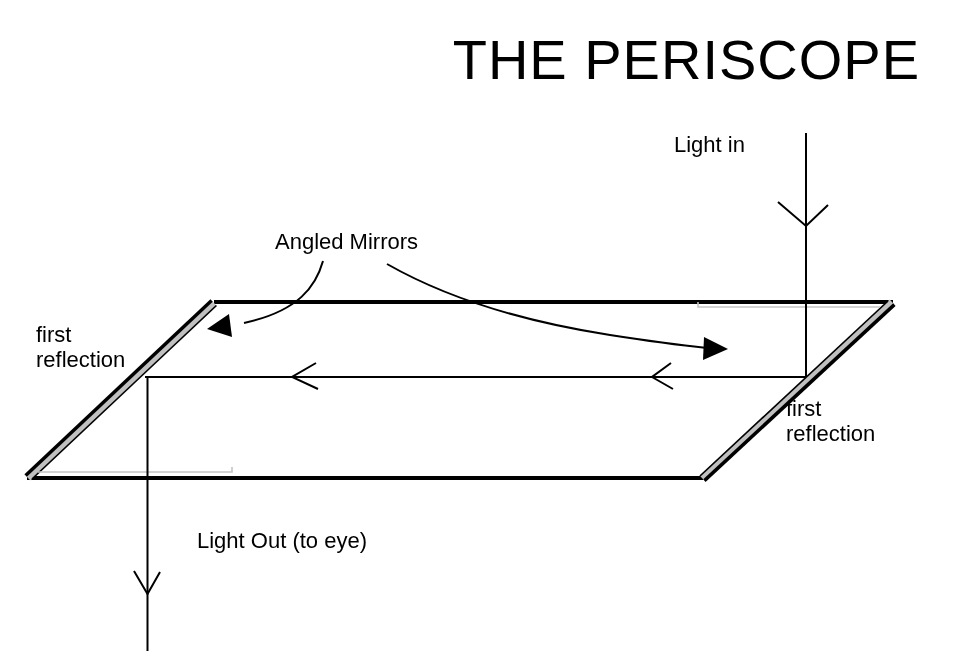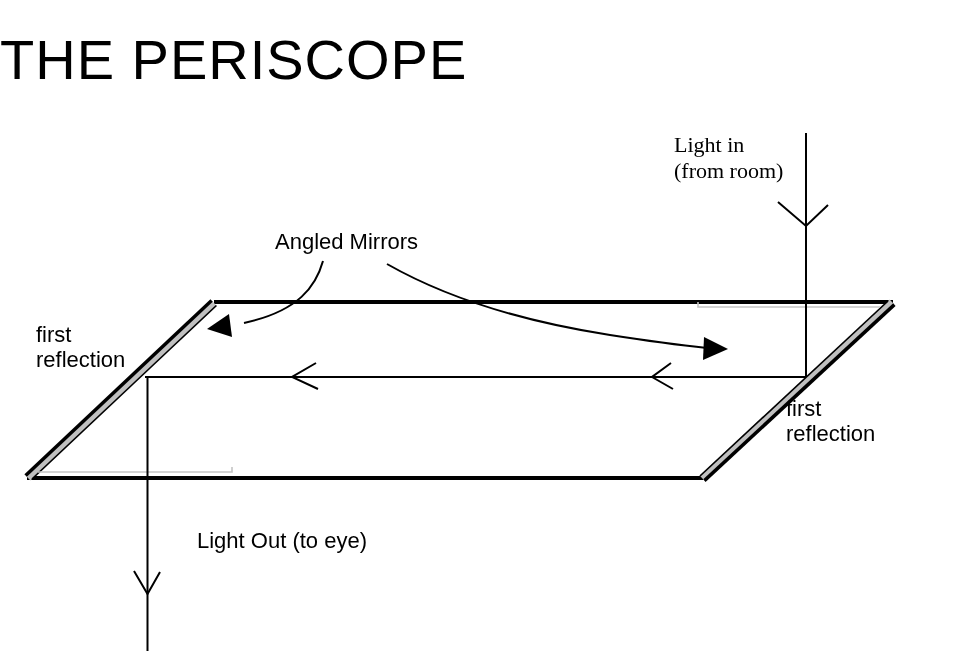--- a/index.html
+++ b/index.html
@@ -11,34 +11,34 @@
     overflow: hidden;
     font-family: "Liberation Sans", sans-serif;
     color: #000000;
   }
   svg.diagram { position: absolute; left: 0; top: 0; }
   .title {
     position: absolute;
     top: 30px;
     left: 0;
     width: 920px;
-    text-align: left;
+    text-align: right;
     font-size: 56px;
     line-height: 60px;
     letter-spacing: 1px;
     white-space: nowrap;
   }
   .label {
     position: absolute;
     font-size: 22px;
     line-height: 26px;
     white-space: nowrap;
   }
   .label div { white-space: nowrap; }
-  .lbl-light-in       { left: 674px; top: 132px; font-family: Liberation Serif, serif; }
+  .lbl-light-in       { left: 674px; top: 132px; }
   .lbl-angled-mirrors { left: 275px; top: 229px; }
   .lbl-second-refl    { left: 36px;  top: 322px; line-height: 25px; }
   .lbl-first-refl     { left: 786px; top: 396px; width: 100px; line-height: 25px; }
   .lbl-light-out      { left: 197px; top: 528px; }
   .ink   { stroke: #000000; fill: none; }
   .solid { fill: #000000; stroke: none; }
 </style>
 </head>
 <body>
 
@@ -73,21 +73,20 @@
     <path class="ink" d="M323,261 C316,286 299,311 244,323" stroke-width="2"></path>
     <polygon class="solid" points="207,329 229,314 232,337"></polygon>
     <path class="ink" d="M387,264 C445,297 520,321 610,335 C655,342 688,346 707,348" stroke-width="2"></path>
     <polygon class="solid" points="728,349 704,337 703,360"></polygon>
   </svg>
 
   <div class="title">THE PERISCOPE</div>
 
   <div class="label lbl-light-in">
     <div>Light in</div>
-    <div>(from room)</div>
   </div>
 
   <div class="label lbl-angled-mirrors">Angled Mirrors</div>
 
   <div class="label lbl-second-refl">
     <div>first</div>
     <div>reflection</div>
   </div>
 
   <div class="label lbl-first-refl">

